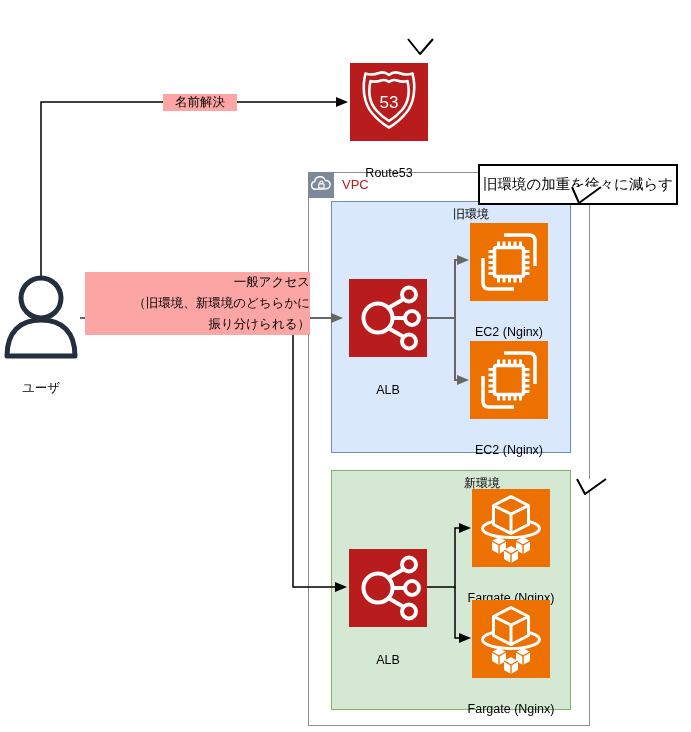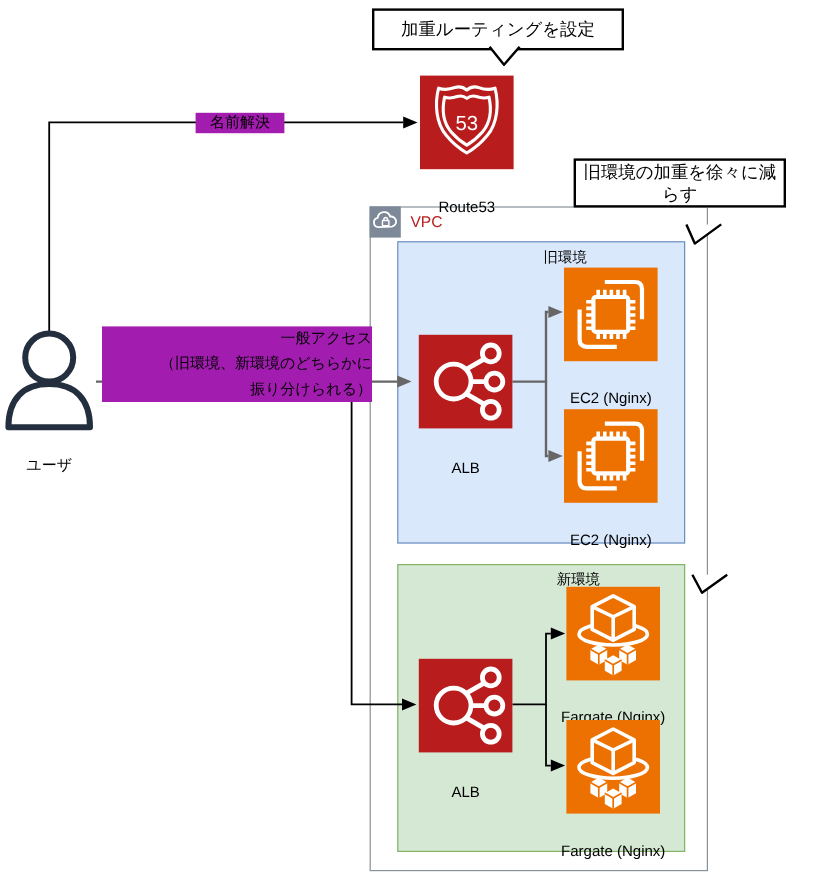--- a/index.html
+++ b/index.html
@@ -13,31 +13,31 @@
   .env-box{box-sizing:border-box;z-index:1;}
   .old-env{left:331px;top:201px;width:240px;height:252px;background:#dae8fc;border:1px solid #6c8ebf;}
   .new-env{left:331px;top:470px;width:240px;height:240px;background:#d5e8d4;border:1px solid #82b366;}
   .env-label{z-index:2;font-size:12px;text-align:center;width:280px;}
   .old-env-label{left:331px;top:206px;}
   .new-env-label{left:342px;top:475px;}
   
   .callout{background:#fff;border:2px solid #000;z-index:3;display:flex;align-items:center;justify-content:center;
            font-size:14.5px;box-sizing:border-box;text-align:center;}
   .callout-top{left:310px;top:7px;width:210px;height:35px;}
-  .callout-old{left:478px;top:132px;width:177px;height:41px;}
+  .callout-old{left:478px;top:164px;width:200px;height:41px;}
   .callout-new{left:475px;top:445px;width:208px;height:36px;}
   
   .connectors{left:0;top:0;z-index:4;pointer-events:none;}
   
   .icon{width:78px;height:78px;z-index:5;}
   .icon svg{display:block;}
   .purple{background:#b91c1c;}
   .orange{background:#ed7100;}
   .node-label{z-index:5;font-size:12.5px;text-align:center;width:140px;margin-top:20px;}
-  .line-label{z-index:6;background:#a21caf;font-size:12.5px;text-align:center;}
+  .line-label{z-index:6;background:#fca5a5;font-size:12.5px;text-align:center;}
   .user-figure{left:0;top:268px;width:84px;height:94px;z-index:5;}
 </style>
 </head>
 <body>
 
 <div class="canvas">
 
   <div class="abs vpc-box"></div>
   <div class="abs vpc-tab">
     <svg width="26" height="26" viewBox="0 0 26 26">
@@ -46,21 +46,20 @@
       <rect x="10.7" y="11.8" width="5.4" height="4.2" rx="0.6" fill="none" stroke="#ffffff" stroke-width="1.2"></rect>
     </svg>
   </div>
   <div class="abs vpc-text">VPC</div>
 
   <div class="abs env-box old-env"></div>
   <div class="abs env-label old-env-label">旧環境</div>
   <div class="abs env-box new-env"></div>
   <div class="abs env-label new-env-label">新環境</div>
 
-  <div class="abs callout callout-top">加重ルーティングを設定</div>
   <div class="abs callout callout-old">旧環境の加重を徐々に減らす</div>
 
   <svg class="abs connectors" width="691" height="732" viewBox="0 0 691 732">
 
     <g>
       <path d="M408,39 L420,54 L433,39" fill="#ffffff" stroke="#000" stroke-width="2" stroke-linejoin="round"></path>
       <path d="M572,187 L579,203 L601,187" fill="#ffffff" stroke="#000" stroke-width="2" stroke-linejoin="round"></path>
       <path d="M577,479 L585,494 L606,479" fill="#ffffff" stroke="#000" stroke-width="2" stroke-linejoin="round"></path>
     </g>
 

